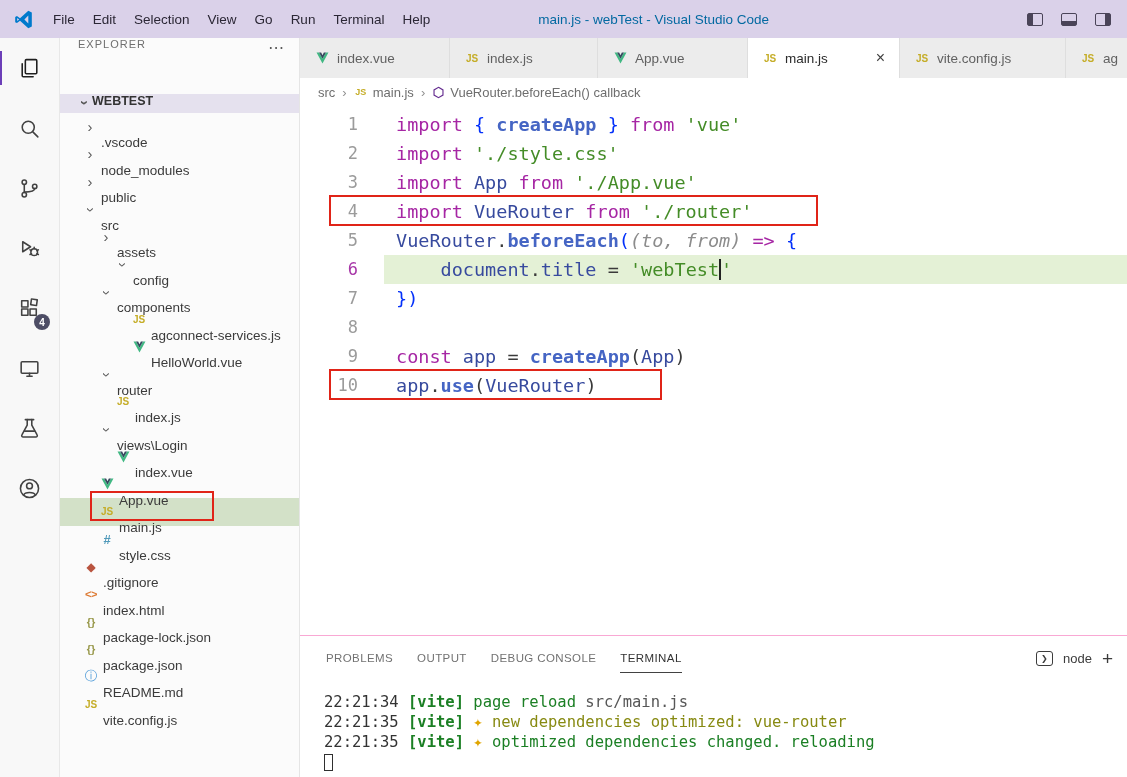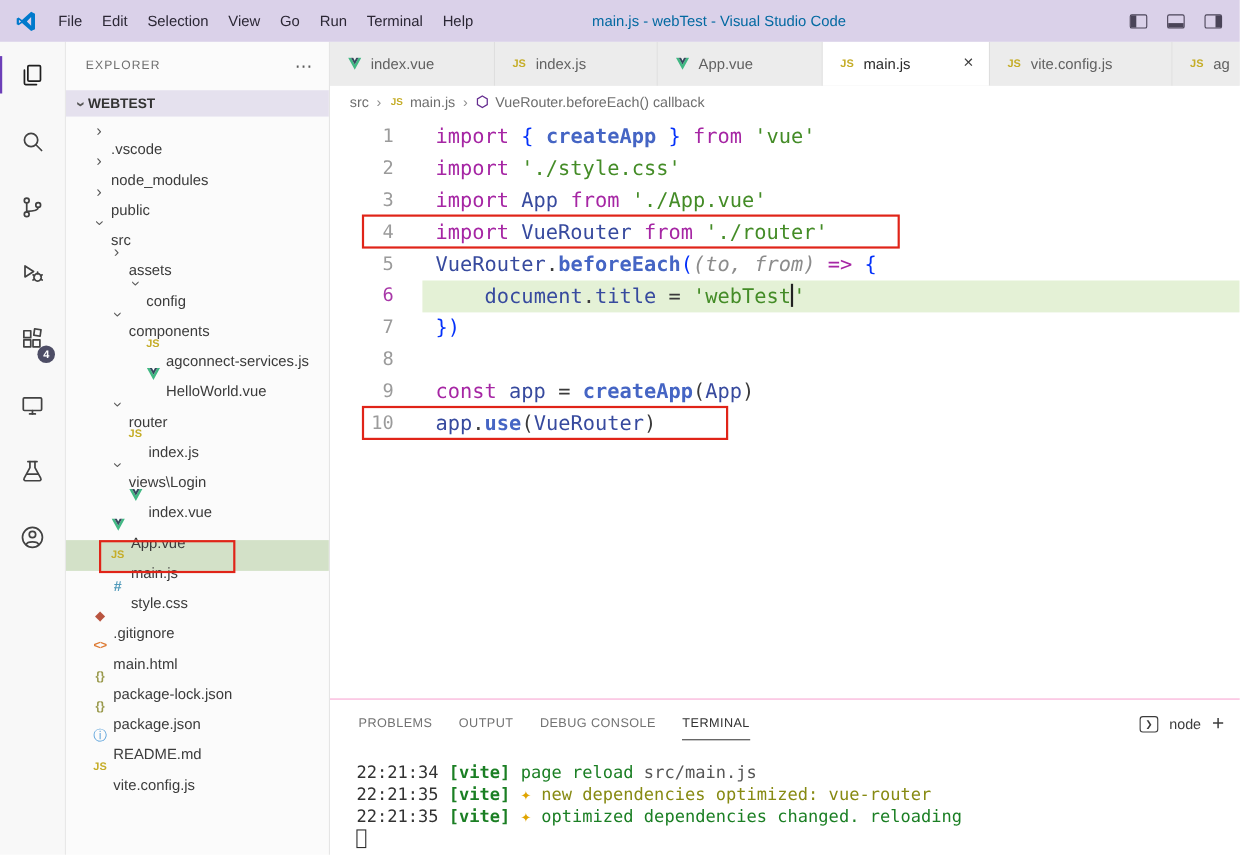--- a/index.html
+++ b/index.html
@@ -22,23 +22,23 @@
   
   .activitybar{position:absolute;top:38px;left:0;width:60px;bottom:0;background:#F8F8F8;border-right:1px solid #E8E8E8;}
   .act-item{height:60px;display:flex;align-items:center;justify-content:center;position:relative;}
   .act-item svg{width:25px;height:25px;stroke:#424242;fill:none;stroke-width:1.5;stroke-linecap:round;stroke-linejoin:round;}
   .act-item.active::before{content:"";position:absolute;left:0;top:13px;bottom:13px;width:2px;background:#6C3FB8;}
   .act-item.active svg{stroke:#1F1F1F;}
   .badge{position:absolute;right:9px;bottom:8px;min-width:16px;height:16px;padding:0 3px;border-radius:9px;background:#4D4D65;color:#fff;font-size:10px;display:flex;align-items:center;justify-content:center;font-weight:700;}
 
   
   .sidebar{position:absolute;top:38px;left:60px;width:240px;bottom:0;background:#FBFBFB;border-right:1px solid #E5E5E5;font-size:13.5px;color:#3B3B3B;overflow:hidden;}
-  .sb-header{height:44px;display:flex;align-items:center;padding:0 14px 0 18px;color:#6F6F6F;font-size:11px;letter-spacing:1px;}
+  .sb-header{height:56px;display:flex;padding:0 14px 0 18px;color:#6F6F6F;font-size:11px;letter-spacing:1px;}
   .sb-more{margin-left:auto;font-size:16px;color:#5A5A5A;letter-spacing:1px;cursor:pointer;}
-  .sb-root{height:24px;display:flex;align-items:center;background:#E5E1EE;font-weight:700;font-size:12.5px;padding-left:4px;color:#333;}
+  .sb-root{height:19px;display:flex;background:#E5E1EE;font-weight:700;font-size:12.5px;padding-left:16px;color:#333;}
   .tree-row{height:27.5px;display:flex;align-items:center;white-space:nowrap;}
   .tree-row.selected{background:#D3E1C8;}
   .chev{display:inline-block;width:16px;height:16px;line-height:15px;text-align:center;color:#585858;font-size:15px;flex:0 0 auto;transform-origin:50% 55%;}
   .chev.down{transform:rotate(90deg);}
   .ficon{display:inline-flex;align-items:center;justify-content:center;width:18px;flex:0 0 auto;}
   .fi-js{color:#C5AD28;font-size:10px;font-weight:700;}
   .fi-css{color:#519ABA;font-size:13px;font-weight:700;}
   .fi-git{color:#B9543F;font-size:12px;}
   .fi-html{color:#DD7A33;font-size:11px;font-weight:700;letter-spacing:-0.5px;}
   .fi-json{color:#99994C;font-size:11px;font-weight:700;}
@@ -280,21 +280,21 @@
       <div class="tree-row" style="padding-left: 38px;">
         <span class="ficon fi-css">#</span>
         <span class="tlabel">style.css</span>
       </div>
       <div class="tree-row" style="padding-left: 22px;">
         <span class="ficon fi-git">◆</span>
         <span class="tlabel">.gitignore</span>
       </div>
       <div class="tree-row" style="padding-left: 22px;">
         <span class="ficon fi-html">&lt;&gt;</span>
-        <span class="tlabel">main.html</span>
+        <span class="tlabel">index.html</span>
       </div>
       <div class="tree-row" style="padding-left: 22px;">
         <span class="ficon fi-json">{}</span>
         <span class="tlabel">package-lock.json</span>
       </div>
       <div class="tree-row" style="padding-left: 22px;">
         <span class="ficon fi-json">{}</span>
         <span class="tlabel">package.json</span>
       </div>
       <div class="tree-row" style="padding-left: 22px;">

